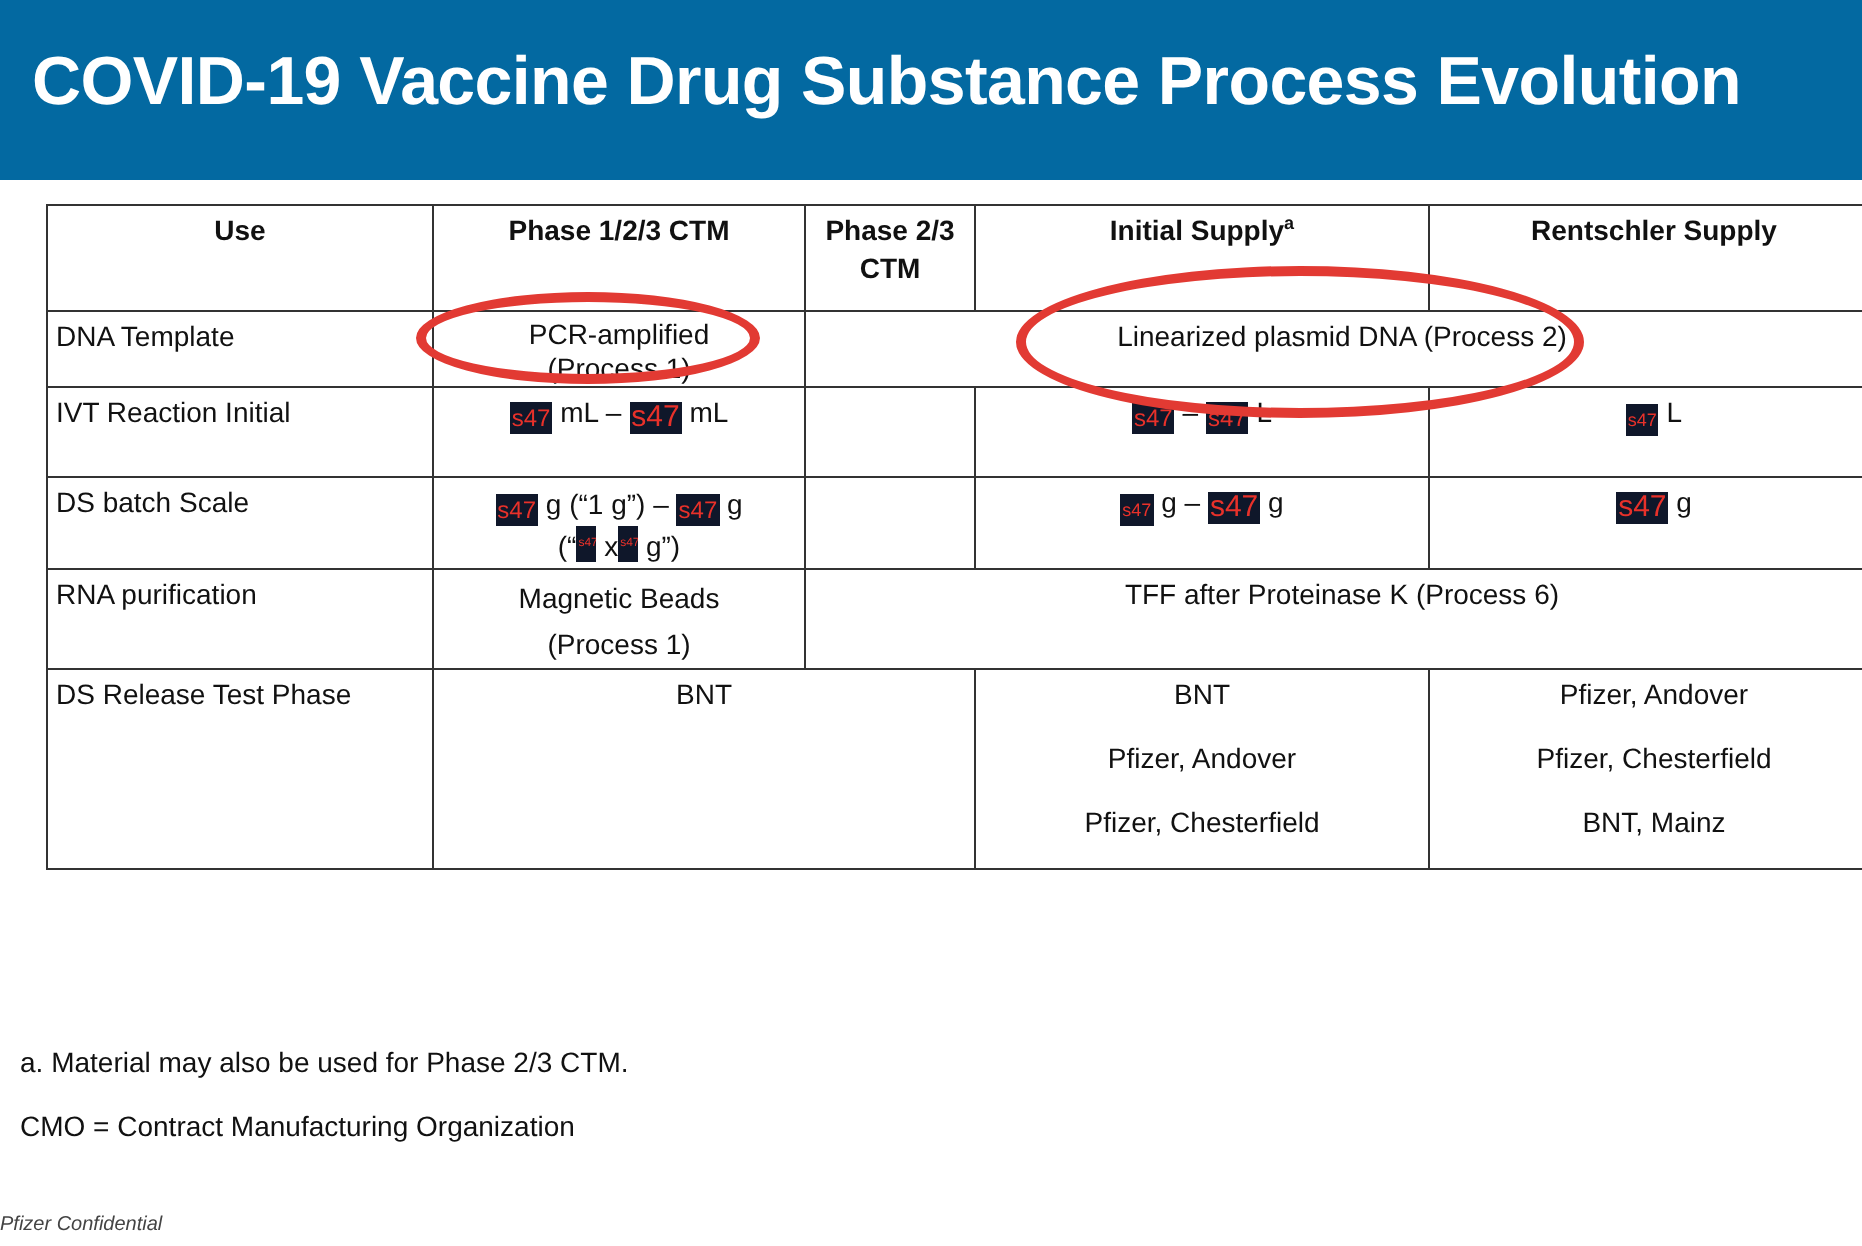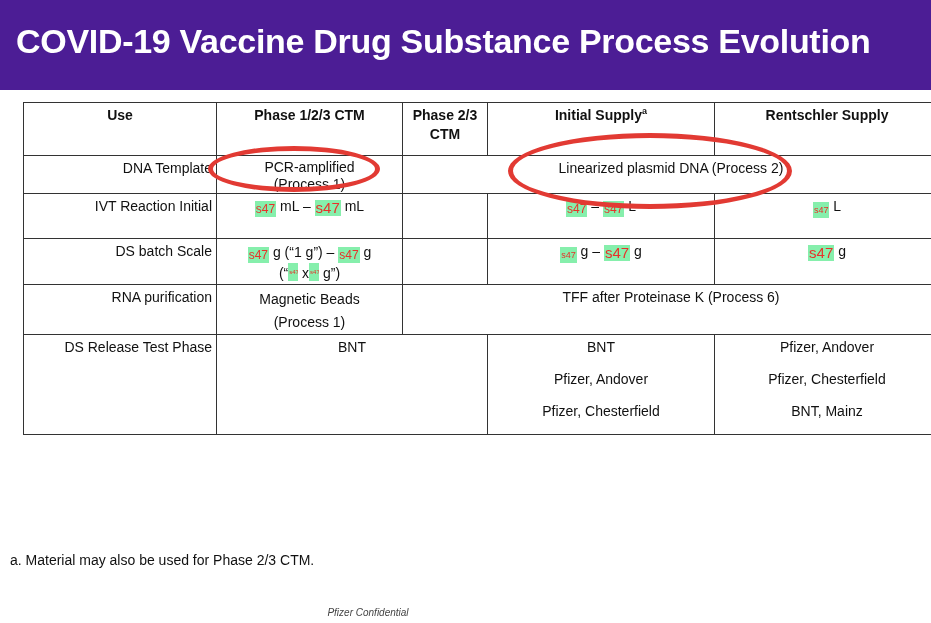--- a/index.html
+++ b/index.html
@@ -1,33 +1,33 @@
 <!DOCTYPE html>
 <html><head>
 <meta charset="utf-8">
 <style>
   html, body { margin:0; padding:0; }
   body { width:931px; height:623px; background:#ffffff; position:relative; overflow:hidden;
          font-family:"Liberation Sans", sans-serif; color:#111; }
-  .banner { position:absolute; left:0; top:0; width:931px; height:90px; background:#4c1d95; }
+  .banner { position:absolute; left:0; top:0; width:931px; height:90px; background:#0369a1; }
   .banner-title { position:absolute; left:16px; top:22px; font-size:34px; font-weight:bold; color:#ffffff;
                   white-space:nowrap; letter-spacing:-0.3px; }
   table.grid { position:absolute; left:23px; top:102px; border-collapse:collapse; table-layout:fixed; width:916px; }
   table.grid td, table.grid th { border:1px solid #333; font-size:14px; vertical-align:top; padding:3px 4px 0 4px; line-height:19px; }
   table.grid th { font-weight:bold; text-align:center; }
-  td.lbl { text-align:right; }
+  td.lbl { text-align:left; }
   td.ctr { text-align:center;margin-left:48px; }
   .sup { font-size:9px; vertical-align:super; line-height:0; }
-  .red { display:inline-block; background:#86efac; color:#e8312a; font-size:12px; line-height:16px; padding:0 1px; vertical-align:-2px; }
+  .red { display:inline-block; background:#0f172a; color:#e8312a; font-size:12px; line-height:16px; padding:0 1px; vertical-align:-2px; }
   .red.big { font-size:15px; }
   .red.tiny { font-size:6px; line-height:18px; vertical-align:top; width:8px; overflow:hidden; }
   .stack div { margin-bottom:13px; }
-  .footnotes { position:absolute; left:10px; top:522px; font-size:14px;margin-top:29px; }
+  .footnotes { position:absolute; left:10px; top:522px; font-size:14px; }
   .footnotes div { height:32px; line-height:18px; }
-  .conf { position:absolute; left:0; width:736px; text-align:center; top:607px; font-size:10px; font-style:italic; color:#444; }
+  .conf { position:absolute; left:0; width:736px; top:607px; font-size:10px; font-style:italic; color:#444; }
   .oval { position:absolute; border:5px solid #e23a33; border-radius:50%; box-sizing:border-box; pointer-events:none; }
 </style>
 </head>
 <body>
 
 <div class="banner">
   <div class="banner-title">COVID-19 Vaccine Drug Substance Process Evolution</div>
 </div>
 
 <table class="grid">
@@ -131,15 +131,16 @@
     </td>
   </tr>
 </tbody>
   </table>
 
 <div class="oval" style="left:208px; top:146px; width:172px; height:46px;"></div>
 <div class="oval" style="left:508px; top:133px; width:284px; height:76px;"></div>
 
 <div class="footnotes">
   <div>a.  Material may also be used for Phase 2/3 CTM.</div>
+  <div>CMO = Contract Manufacturing Organization</div>
 </div>
 
 <div class="conf">Pfizer Confidential</div>
 
 </body></html>

